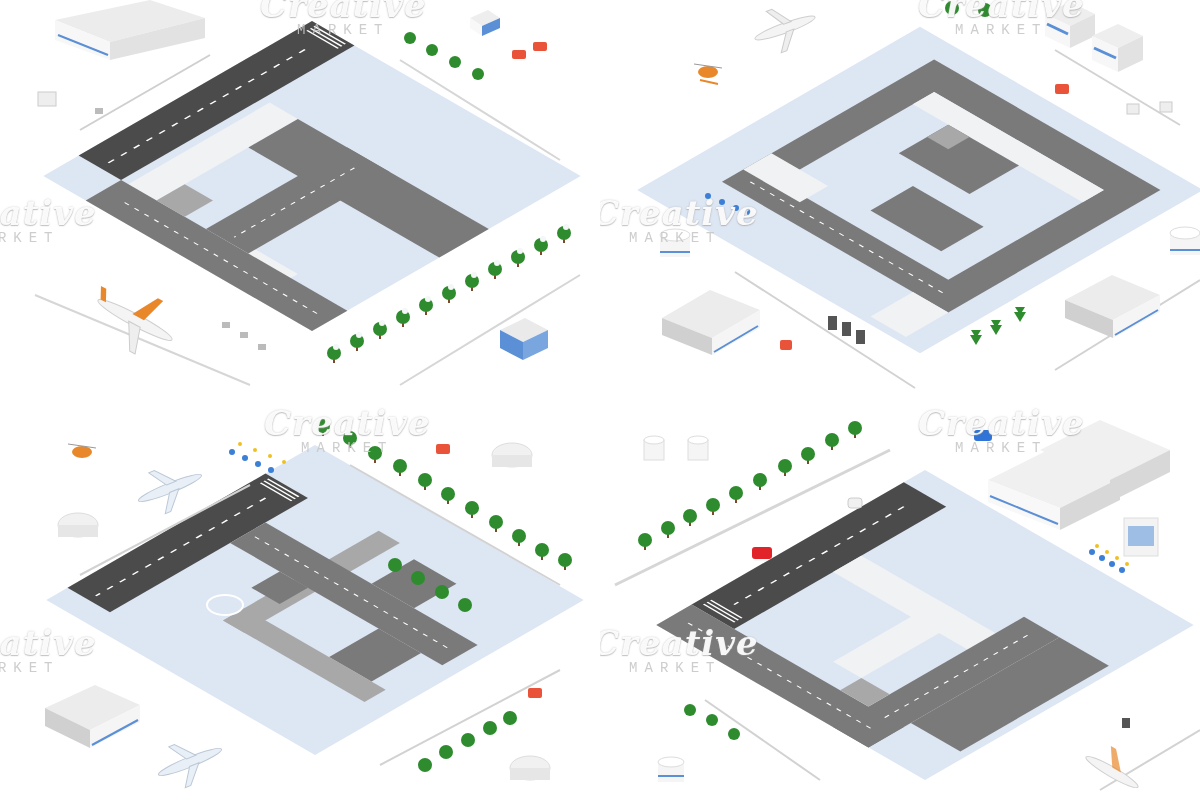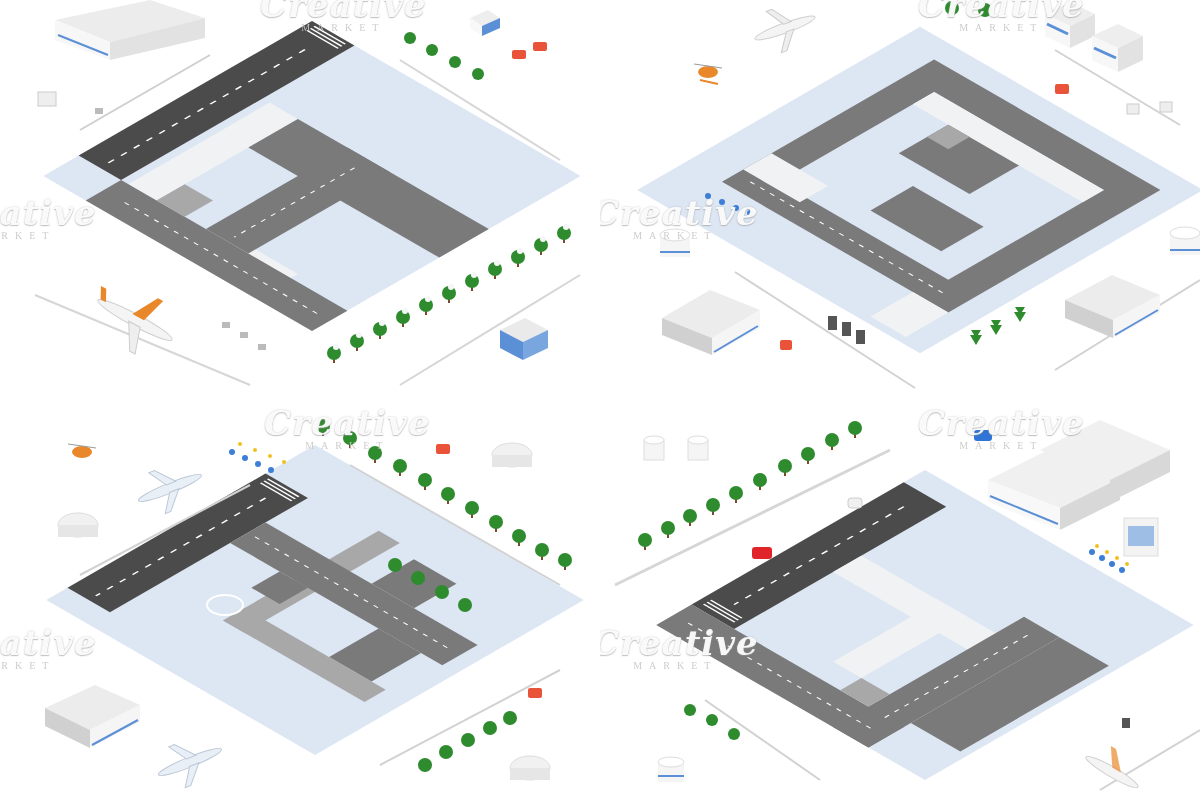--- a/index.html
+++ b/index.html
@@ -2,21 +2,21 @@
 <html><head>
 <meta charset="utf-8">
 <style>
   html,body{margin:0;padding:0;background:#ffffff;}
   body{width:1200px;height:800px;overflow:hidden;position:relative;font-family:"Liberation Sans",sans-serif;}
   .tile{position:absolute;width:600px;height:400px;overflow:hidden;padding-left:48px;}
   .tile svg{position:absolute;left:0;top:0;width:600px;height:400px;}
   .watermark{position:absolute;text-align:center;pointer-events:none;color:rgba(255,255,255,0.92);
     text-shadow:0 0 2px rgba(160,160,160,0.55),0 1px 1px rgba(150,150,150,0.5);}
   .watermark .wm-word{font-family:"DejaVu Serif",serif;font-style:italic;font-weight:bold;font-size:34px;letter-spacing:1px;line-height:34px;}
-  .watermark .wm-sub{font-family:Liberation Serif, serif;font-size:10px;letter-spacing:7px;color:rgba(200,200,200,0.9);text-shadow:none;}
+  .watermark .wm-sub{font-family:Liberation Mono, monospace;font-size:14px;letter-spacing:7px;color:rgba(200,200,200,0.9);text-shadow:none;}
 </style>
 </head>
 <body>
 
 <div class="tile" style="left:0;top:0;">
   <svg viewBox="0 0 600 400">
 
     <g>
       <polygon points="55,20 150,0 205,18 110,42" fill="#ececec"></polygon>
       <polygon points="55,20 110,42 110,60 55,40" fill="#f7f7f7"></polygon>

